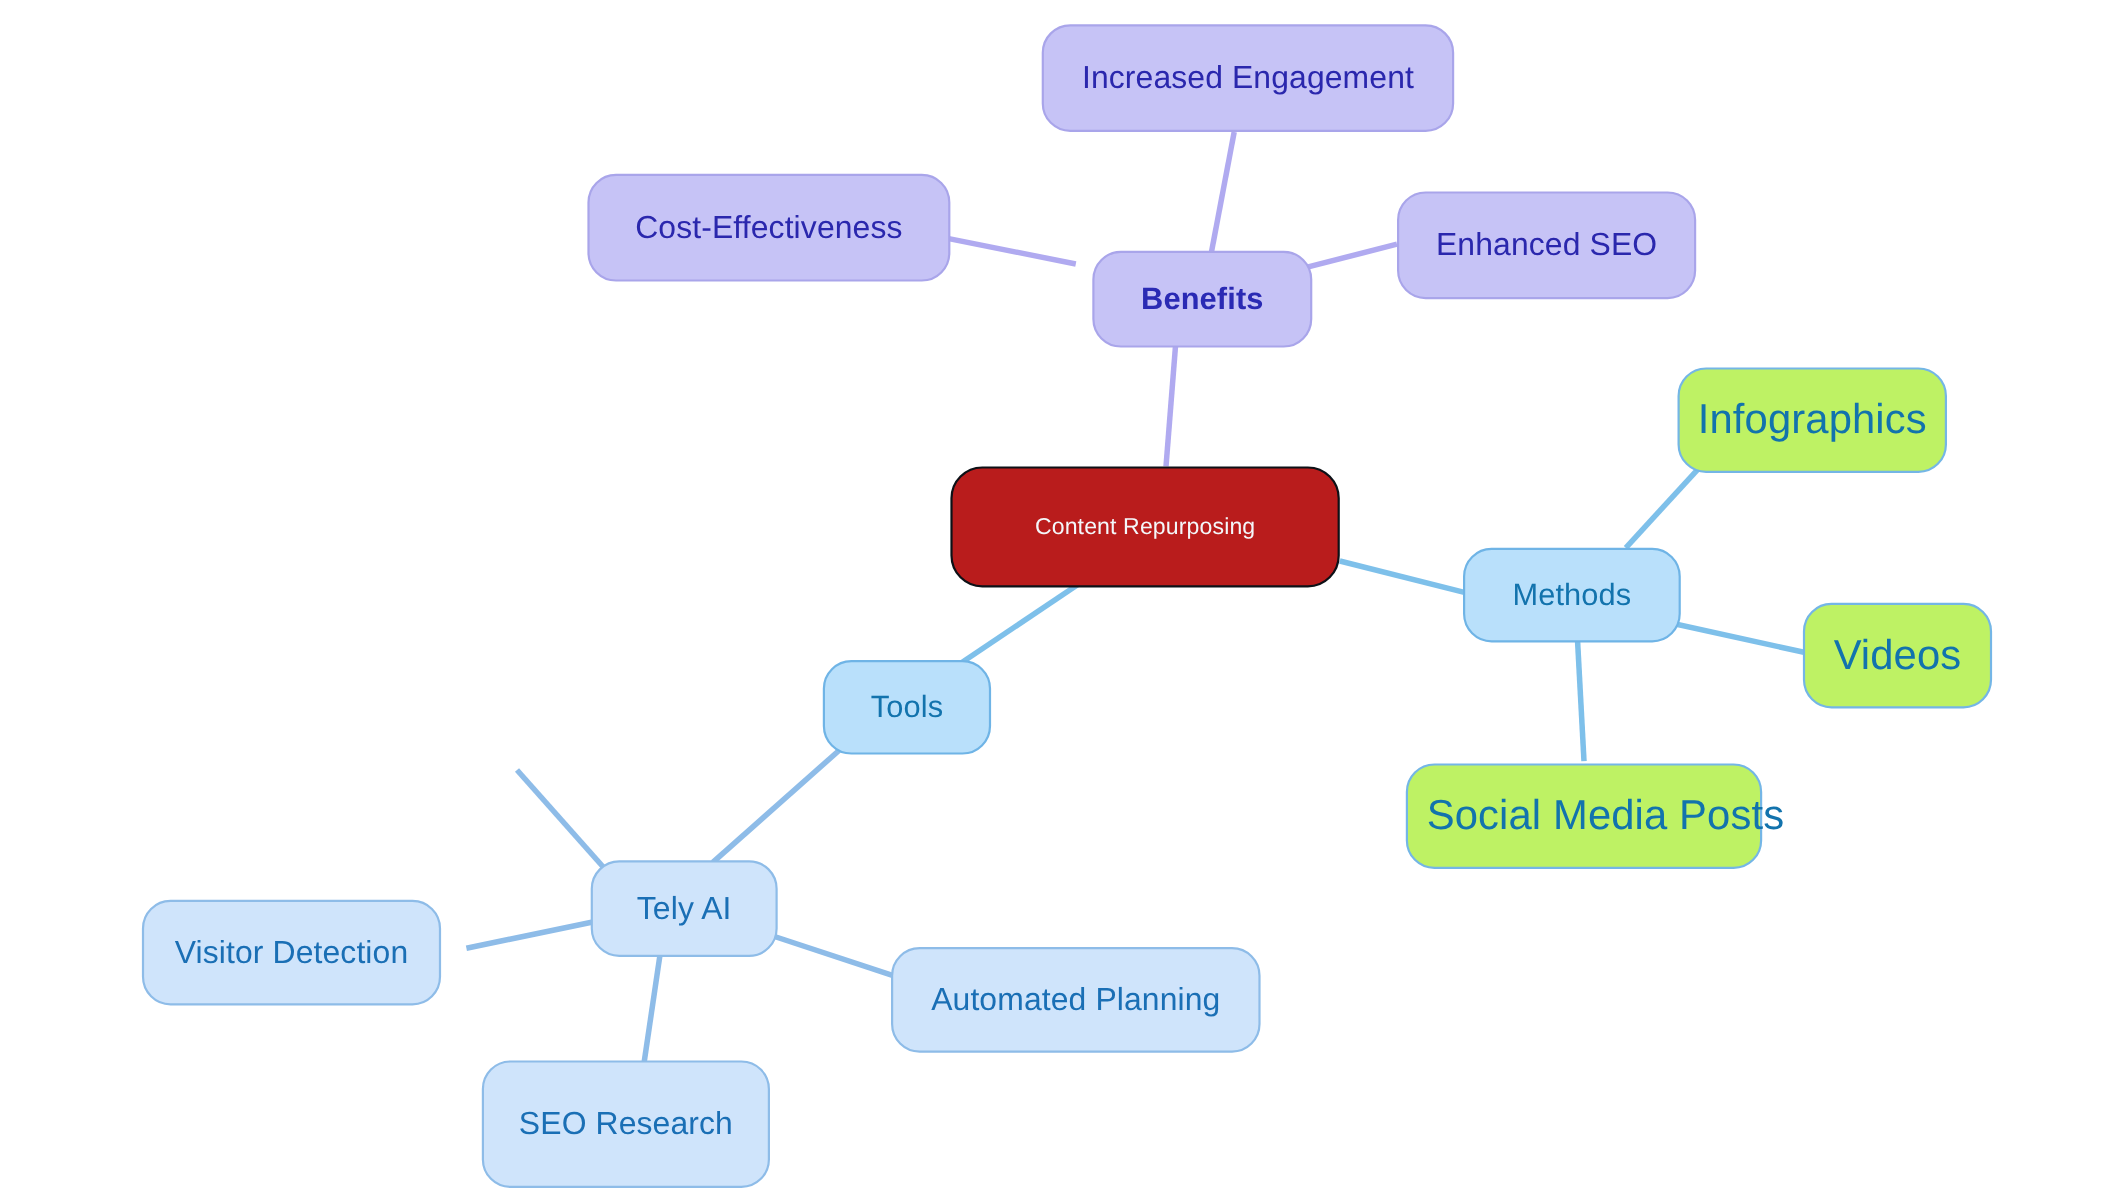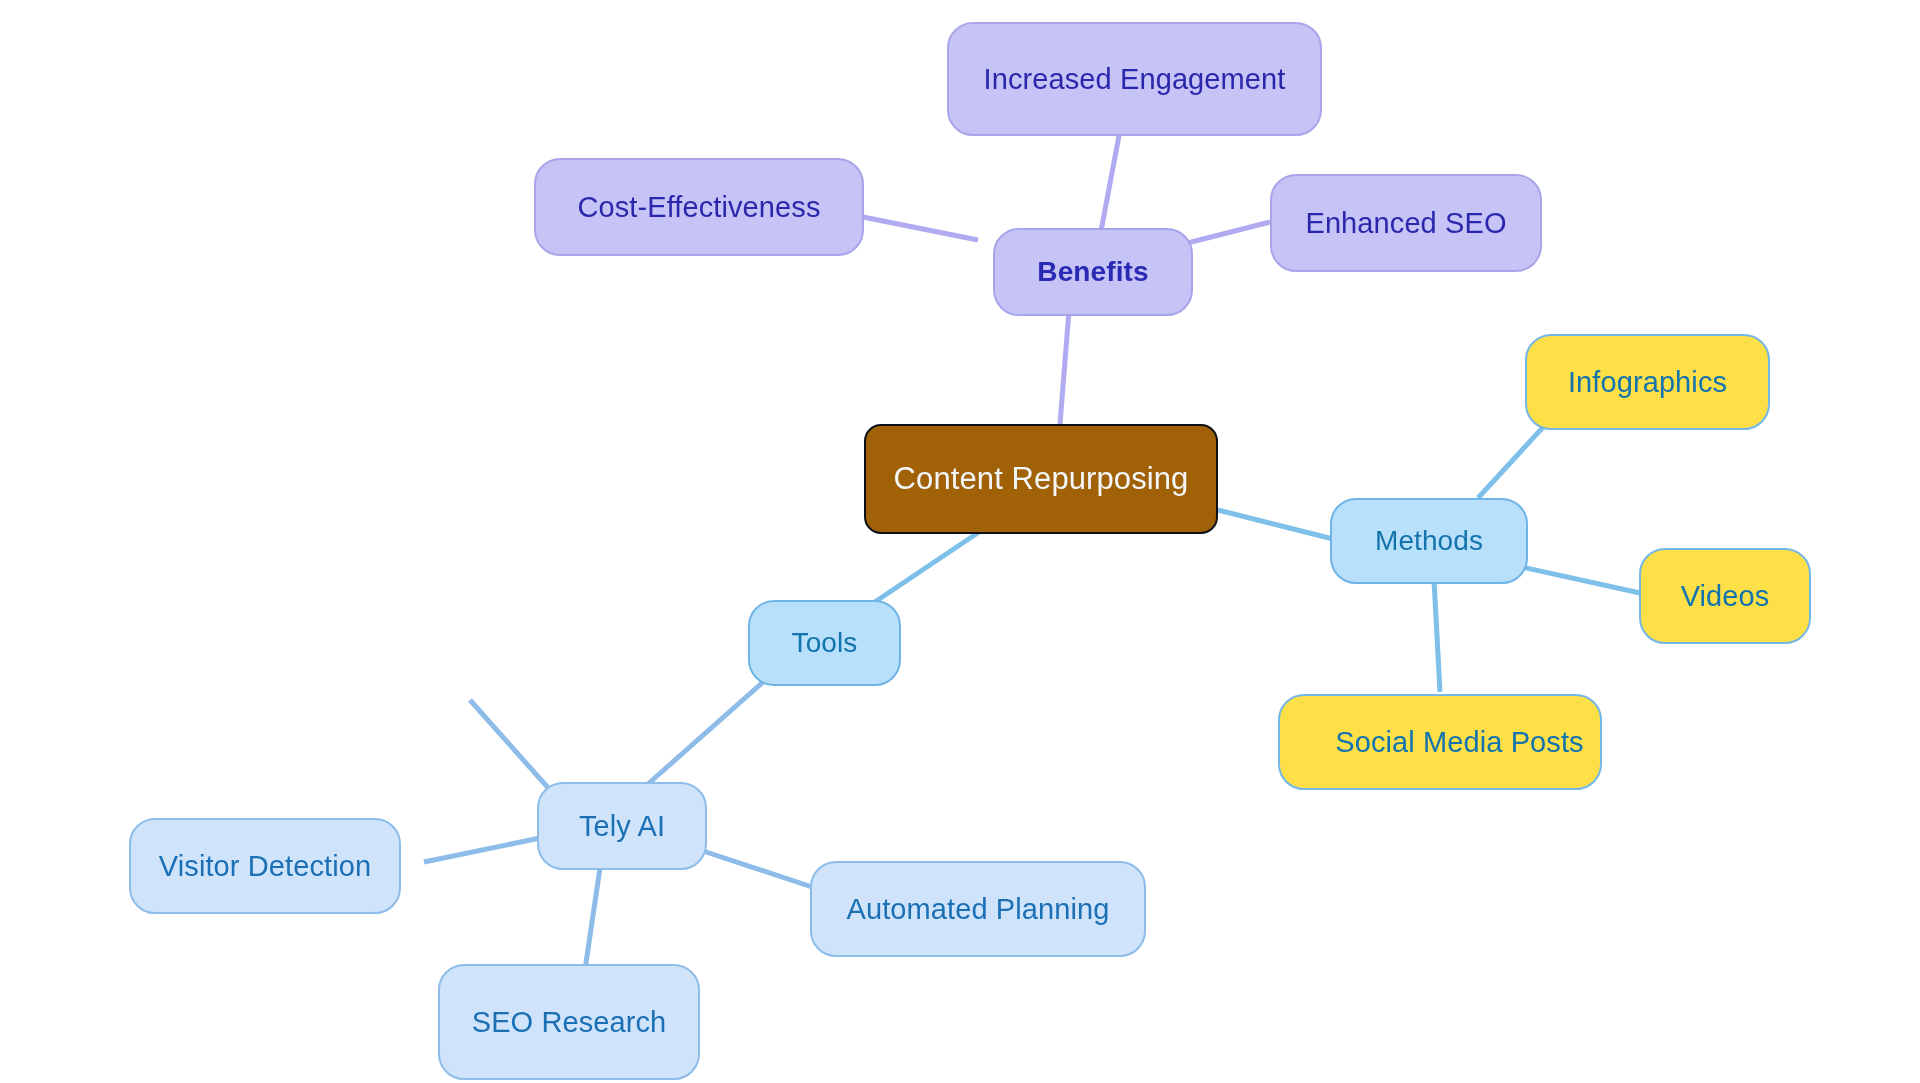--- a/index.html
+++ b/index.html
@@ -32,43 +32,43 @@
     align-items: center;
     justify-content: center;
     border-radius: 26px;
     border-style: solid;
     border-width: 2px;
     text-align: center;
     white-space: nowrap;
     letter-spacing: 0.1px;
   }
   .node-root {
-    background: #a16207;
+    background: #b91c1c;
     border-color: #0d1117;
     color: #f4f7fa;
-    font-size: 31px;
-    border-radius: 17px;
+    font-size: 21px;
+    border-radius: 29px;
   }
   .node-purple {
     background: #c6c3f6;
     border-color: #a9a5ea;
     color: #2a27ad;
     font-size: 29px;
   }
   .node-purple-hub {
     background: #c6c3f6;
     border-color: #a9a5ea;
     color: #2a2ab4;
     font-size: 28px;
   }
   .node-blue {
-    background: #fde047;
+    background: #bef264;
     border-color: #74b6e6;
     color: #1273ad;
-    font-size: 29px;
+    font-size: 38px;
   }
   .node-blue-hub {
     background: #b9e0fb;
     border-color: #6fb4e6;
     color: #1273ad;
     font-size: 28px;
   }
   .node-blue-soft {
     background: #cfe4fb;
     border-color: #8ebce8;
@@ -113,21 +113,21 @@
   </svg>
 
   <div class="node node-root" style="left:864px; top:424px; width:354px; height:110px;">
     <span>Content Repurposing</span>
   </div>
 
   <div class="node node-purple-hub" style="left:993px; top:228px; width:200px; height:88px;font-weight:bold;">
     <span>Benefits</span>
   </div>
 
-  <div class="node node-purple" style="left:947px; top:22px; width:375px; height:114px;">
+  <div class="node node-purple" style="left:947px; top:22px; width:375px; height:98px;">
     <span>Increased Engagement</span>
   </div>
 
   <div class="node node-purple" style="left:534px; top:158px; width:330px; height:98px;">
     <span>Cost-Effectiveness</span>
   </div>
 
   <div class="node node-purple" style="left:1270px; top:174px; width:272px; height:98px;">
     <span>Enhanced SEO</span>
   </div>

